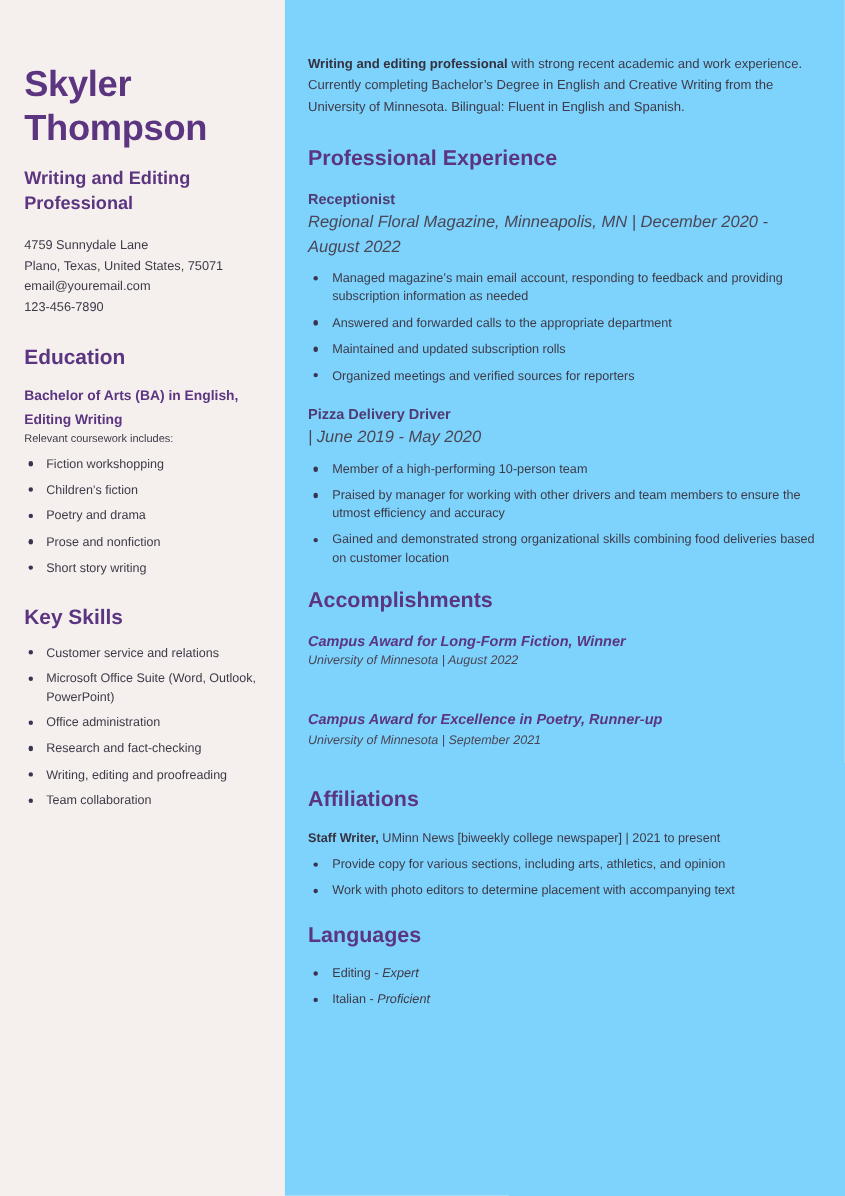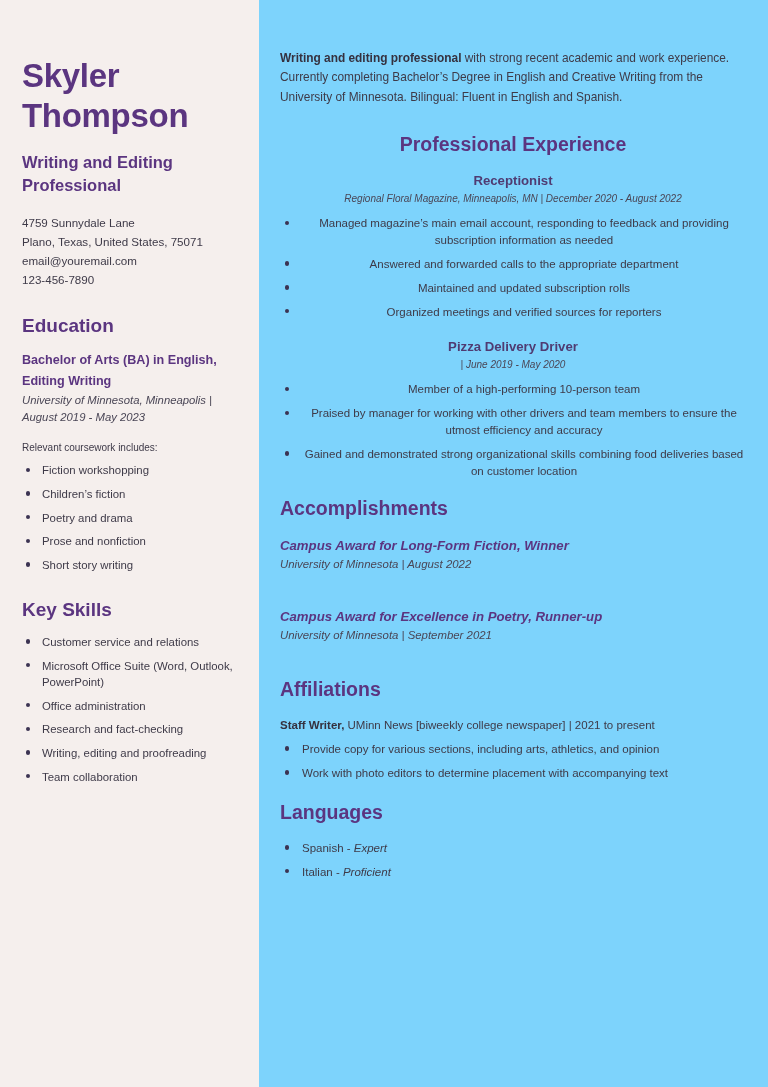--- a/index.html
+++ b/index.html
@@ -138,21 +138,21 @@
   .entry { margin-bottom: 17px; }
   .entry-title {
     color: #4f3b72;
     font-size: 13.2px;
     font-weight: 600;
     line-height: 1.45;
     margin-bottom: 1px;
   }
   .entry-meta {
     color: #4a4656;
-    font-size: 10px;
+    font-size: 15px;
     font-style: italic;
     line-height: 1.5;
     margin-bottom: 9px;
   }
   ul.main-list {
     list-style: none;
     margin: 0;
     padding: 0;
   }
   ul.main-list li {
@@ -196,21 +196,21 @@
     line-height: 1.5;
     margin-bottom: 7px;
   }
   .aff-line b {
     font-weight: 700;
     color: #35313f;
   }
   ul.lang-list li i {
     font-style: italic;
   }
-  .section-exp { margin-bottom: 18px; text-align: center; }
+  .section-exp { margin-bottom: 18px; }
   .section-acc { }
   .section-aff { margin-bottom: 20px; }
 </style>
 </head>
 <body>
 
 <div class="resume-page">
 
   <aside class="sidebar">
 
@@ -224,21 +224,20 @@
     <div class="contact-block">
       <span class="contact-line">4759 Sunnydale Lane</span>
       <span class="contact-line">Plano, Texas, United States, 75071</span>
       <span class="contact-line">email@youremail.com</span>
       <span class="contact-line">123-456-7890</span>
     </div>
 
     <section class="edu-section">
       <h2 class="side-heading">Education</h2>
       <div class="degree-title">Bachelor of Arts (BA) in English, Editing Writing</div>
-      <div class="degree-meta">University of Minnesota, Minneapolis | August 2019 - May 2023</div>
       <div class="coursework-label">Relevant coursework includes:</div>
       <ul class="side-list">
         <li>Fiction workshopping</li>
         <li>Children’s fiction</li>
         <li>Poetry and drama</li>
         <li>Prose and nonfiction</li>
         <li>Short story writing</li>
       </ul>
     </section>
 
@@ -308,19 +307,19 @@
       </div>
       <ul class="main-list">
         <li>Provide copy for various sections, including arts, athletics, and opinion</li>
         <li>Work with photo editors to determine placement with accompanying text</li>
       </ul>
     </section>
 
     <section>
       <h2 class="main-heading">Languages</h2>
       <ul class="main-list lang-list">
-        <li><span>Spanish - </span><i>Expert</i></li>
+        <li><span>Editing - </span><i>Expert</i></li>
         <li><span>Italian - </span><i>Proficient</i></li>
       </ul>
     </section>
 
   </main>
 </div>
 
 </body></html>

